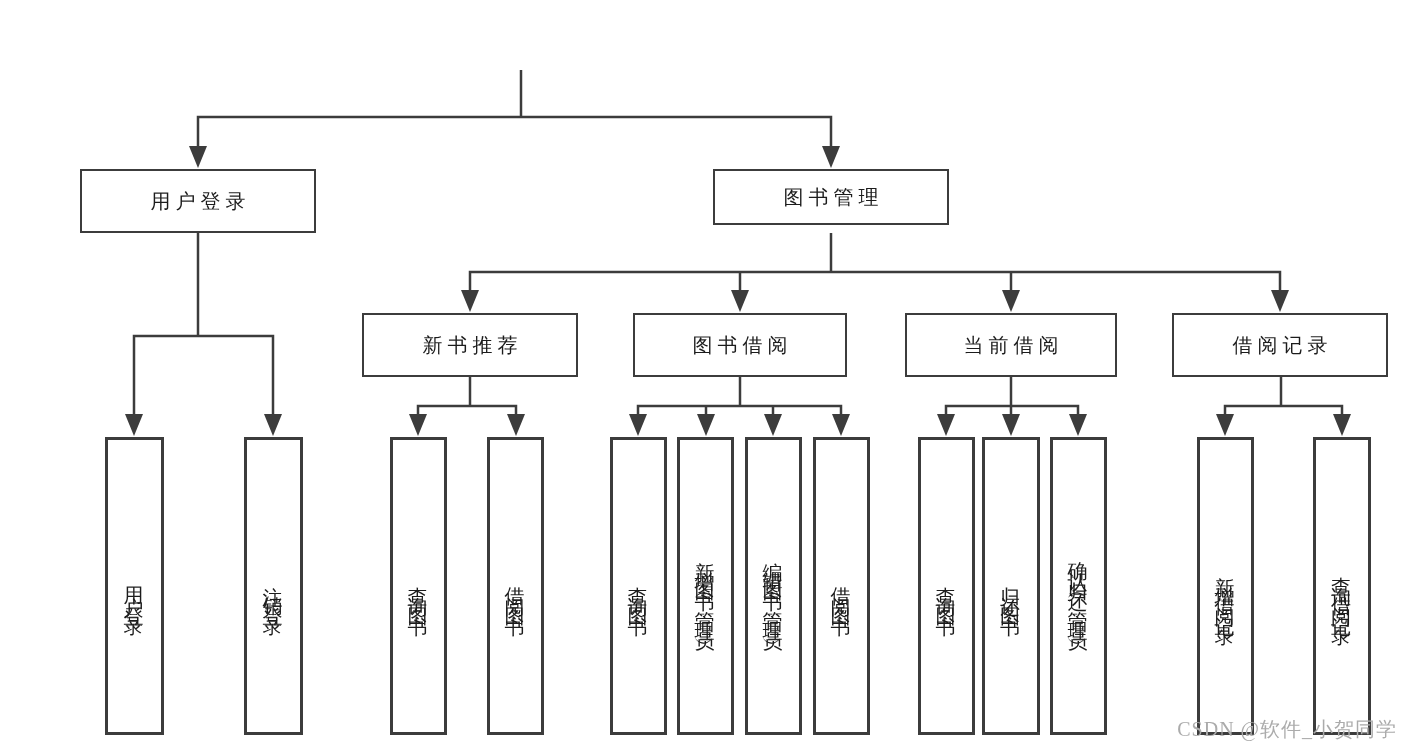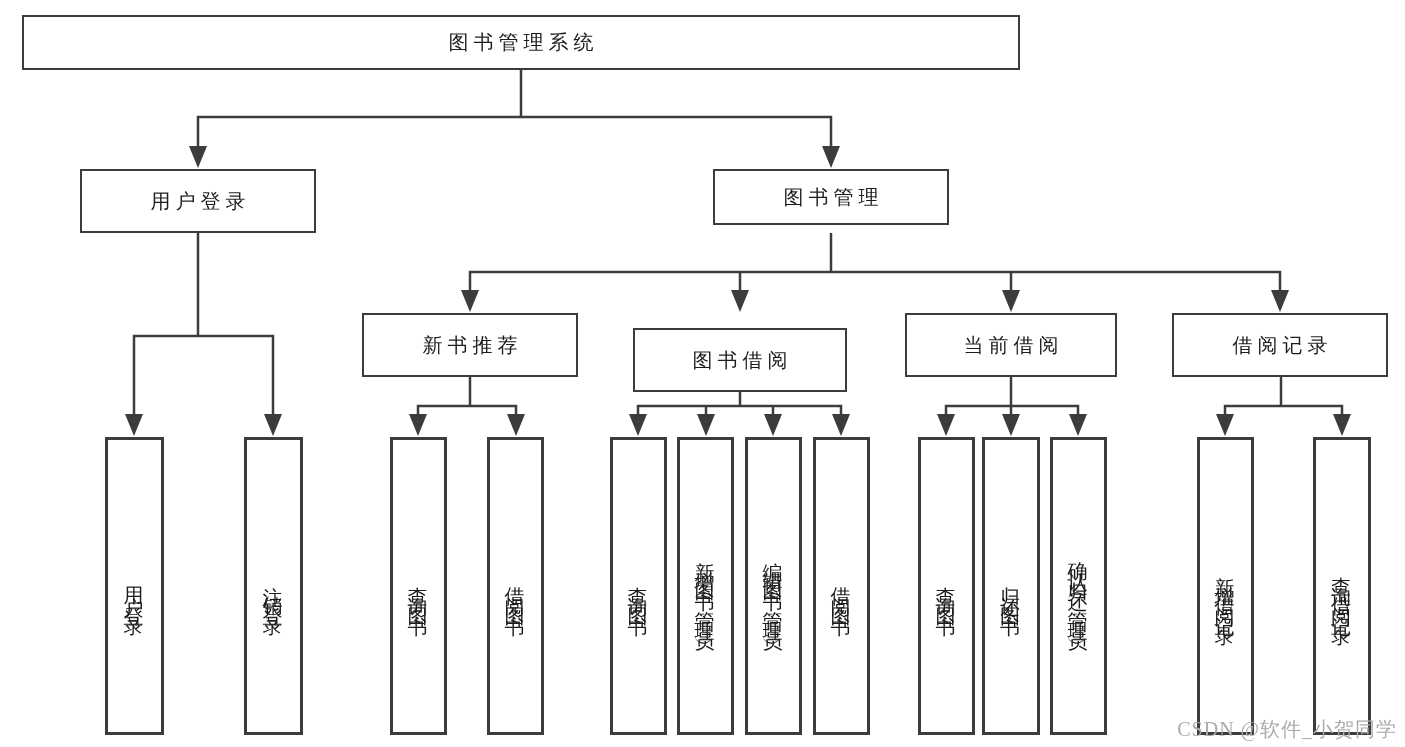--- a/index.html
+++ b/index.html
@@ -88,27 +88,26 @@
     </g>
 
     <g>
       <line x1="1281" y1="377" x2="1281" y2="406"></line>
       <polyline points="1225,416 1225,406 1342,406 1342,416"></polyline>
       <polygon points="1216,414 1234,414 1225,436"></polygon>
       <polygon points="1333,414 1351,414 1342,436"></polygon>
     </g>
   </svg>
 
-  <div class="node" style="left:22px; top:15px; width:998px; height:55px;">图书管理系统</div>
 
   <div class="node" style="left:80px; top:169px; width:236px; height:64px;">用户登录</div>
   <div class="node" style="left:713px; top:169px; width:236px; height:56px;">图书管理</div>
 
   <div class="node" style="left:362px; top:313px; width:216px; height:64px;">新书推荐</div>
-  <div class="node" style="left:633px; top:328px; width:214px; height:64px;">图书借阅</div>
+  <div class="node" style="left:633px; top:313px; width:214px; height:64px;">图书借阅</div>
   <div class="node" style="left:905px; top:313px; width:212px; height:64px;">当前借阅</div>
   <div class="node" style="left:1172px; top:313px; width:216px; height:64px;">借阅记录</div>
 
   <div class="node leaf" style="left:105px; top:437px; width:59px; height:298px;">用户登录</div>
   <div class="node leaf" style="left:244px; top:437px; width:59px; height:298px;">注销登录</div>
 
   <div class="node leaf" style="left:390px; top:437px; width:57px; height:298px;">查询图书</div>
   <div class="node leaf" style="left:487px; top:437px; width:57px; height:298px;">借阅图书</div>
 
   <div class="node leaf" style="left:610px; top:437px; width:57px; height:298px;">查询图书</div>

